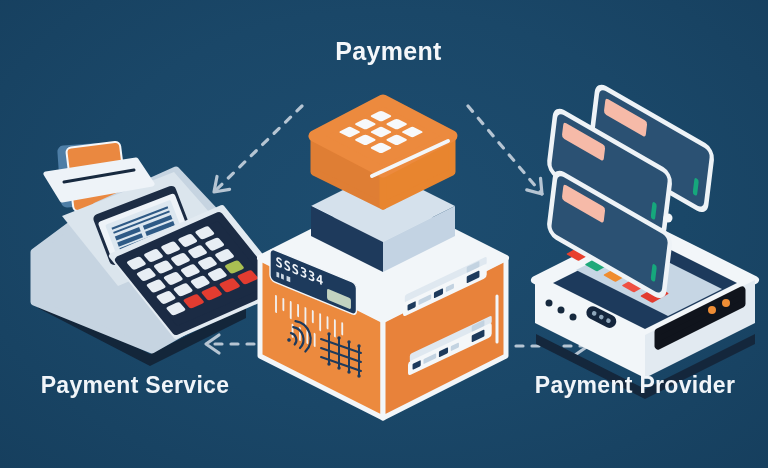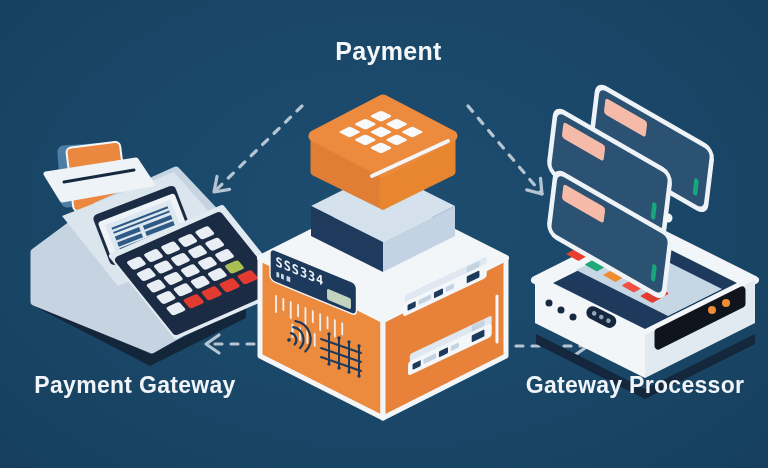--- a/index.html
+++ b/index.html
@@ -252,15 +252,15 @@
         <rect x="0" y="0" width="132" height="64" rx="9" fill="#2b5173" stroke="#eef3f7" stroke-width="5"></rect>
         <rect x="10" y="9" width="48" height="16" rx="3" fill="#f6baa8"></rect>
         <rect x="116" y="36" width="5" height="17" rx="2.5" fill="#16a77c"></rect>
       </g>
     </g>
   </svg>
 
   <div class="title">
     <span>Payment</span>
   </div>
-  <div class="node-label label-gateway">Payment Gateway</div>
-  <div class="node-label label-processor">Gateway Processor</div>
+  <div class="node-label label-gateway">Payment Service</div>
+  <div class="node-label label-processor">Payment Provider</div>
 </div>
 
 </body></html>

